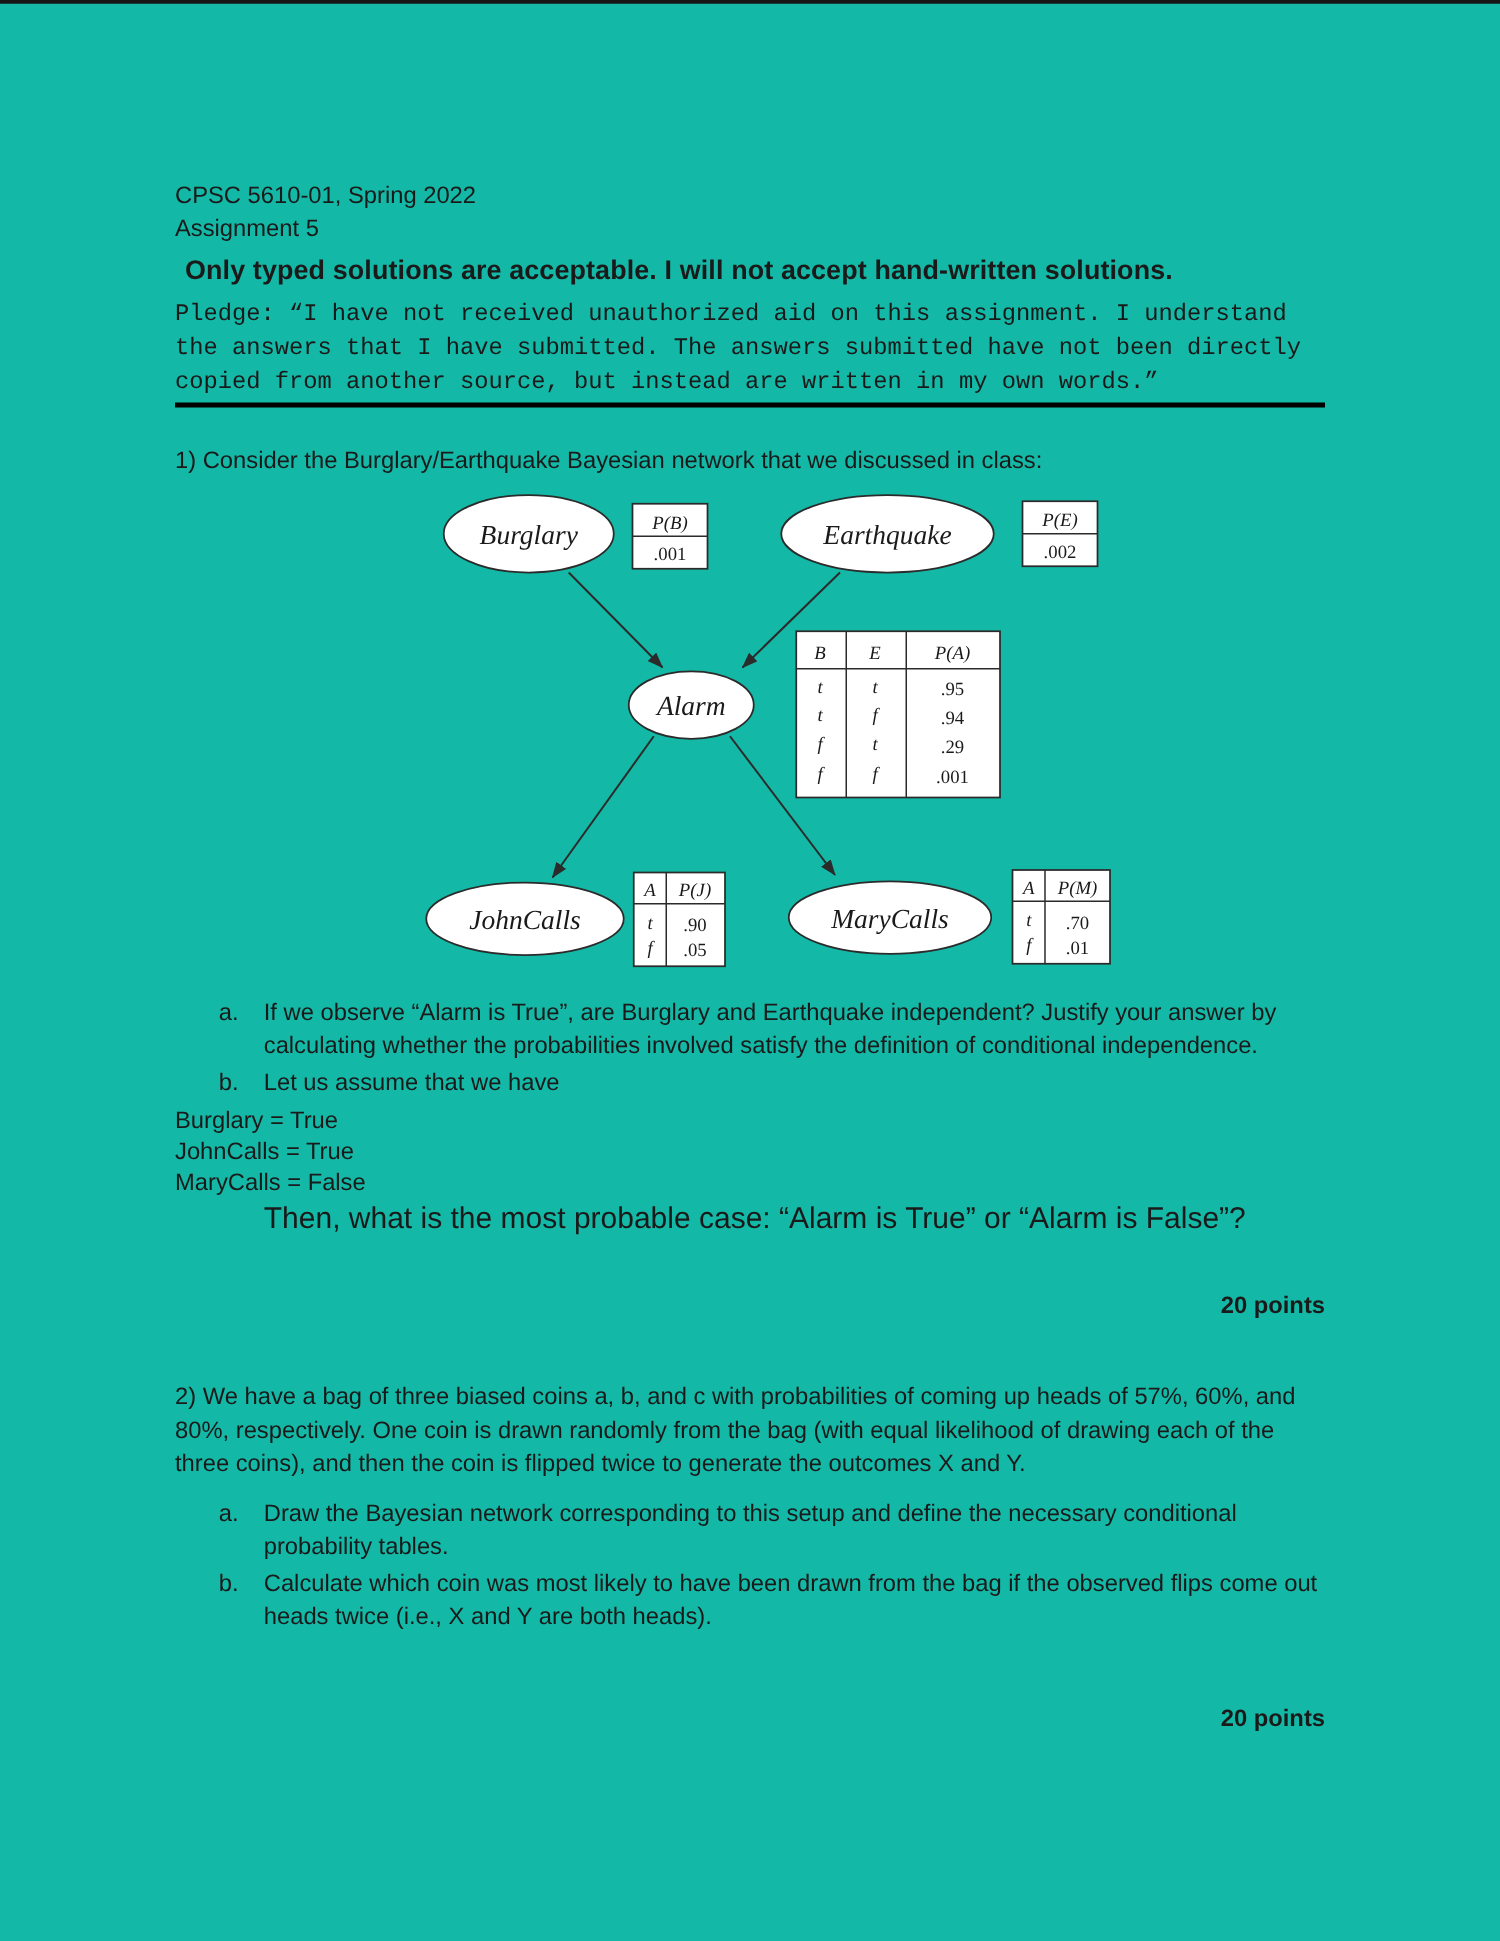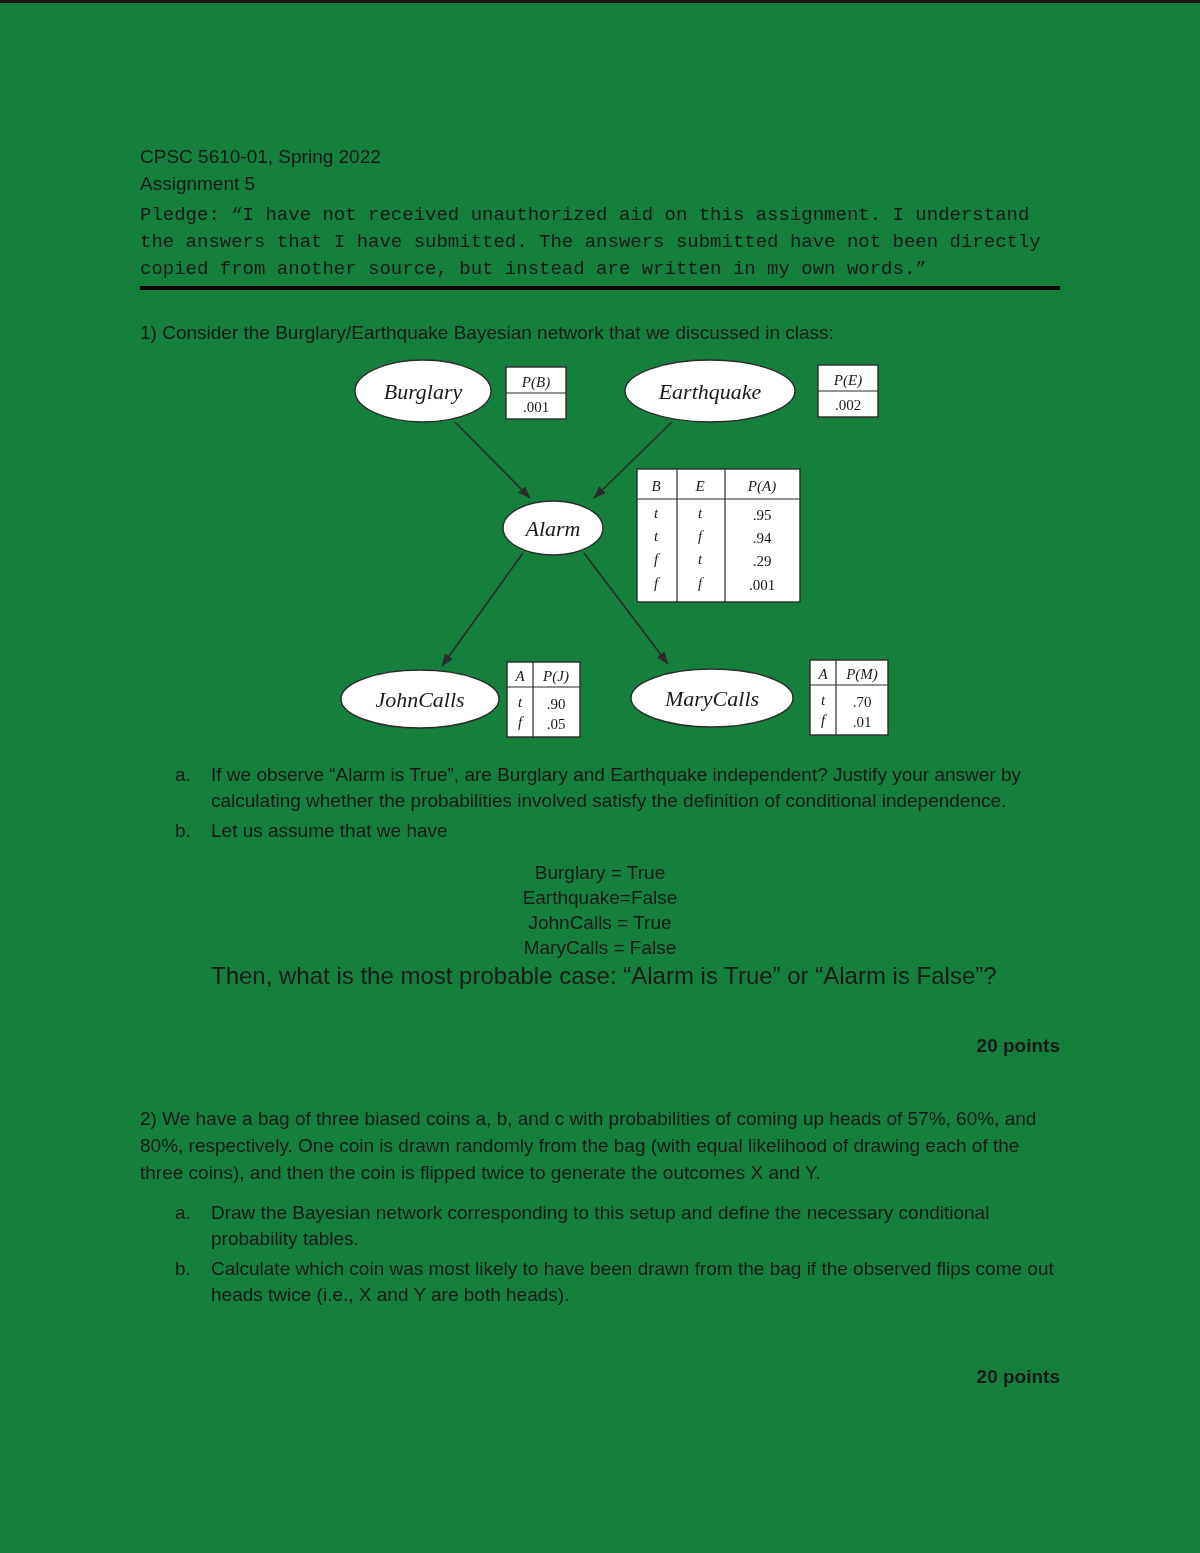--- a/index.html
+++ b/index.html
@@ -1,21 +1,21 @@
 <!DOCTYPE html>
 <html><head>
 <meta charset="utf-8">
 <style>
   html,body{margin:0;padding:0;background:#e8e8e8;}
   .page{
     position:relative;
     width:1200px;
     height:1553px;
     margin:0 auto;
-    background:#15803d;
+    background:#14b8a6;
     font-family:"Liberation Sans", sans-serif;
     color:#1a1a1a;
     overflow:hidden;
   }
   .top-edge{height:3px;background:#161616;width:100%;}
   .content{padding:140px 140px 0 140px;}
   p{margin:0;}
   .meta-line{font-size:19px;line-height:27px;}
   .notice{font-size:21.5px;font-weight:bold;line-height:33px;padding-left:8px;letter-spacing:.1px;}
   .notice-wrap{margin-top:3px;}
@@ -28,38 +28,39 @@
   .net-line{stroke:#2b2b2b;stroke-width:1.2;}
   .edge{stroke:#2b2b2b;stroke-width:1.6;}
   .node-label{font-family:"Liberation Serif", serif;font-style:italic;font-size:22px;fill:#1a1a1a;text-anchor:middle;}
   .tbl-head{font-family:"Liberation Serif", serif;font-style:italic;font-size:15px;fill:#1a1a1a;text-anchor:middle;}
   .tbl-cell{font-family:"Liberation Serif", serif;font-style:italic;font-size:15px;fill:#1a1a1a;text-anchor:middle;}
   .tbl-val{font-family:"Liberation Serif", serif;font-size:15px;fill:#1a1a1a;text-anchor:middle;}
   .list{margin-top:14px;}
   .list-item{display:flex;margin-left:35px;font-size:19px;line-height:26px;margin-top:4px;}
   .list-label{width:36px;flex:none;}
   .list-text{flex:1;}
-  .assumptions{text-align:center;font-size:19px;line-height:25px;margin-top:16px;}
+  .assumptions{font-size:19px;line-height:25px;margin-top:4px;}
   .assumptions p{margin:0;}
   .q-question{font-size:24px;line-height:26px;margin-left:71px;margin-top:3px;}
   .points{font-size:19px;font-weight:bold;text-align:right;margin-top:46px;}
   .points-2{font-size:19px;font-weight:bold;text-align:right;margin-top:58px;}
   .q2-intro{font-size:19px;line-height:27px;margin-top:48px;}
 </style>
 </head>
 <body>
 
 <div class="page">
   <div class="top-edge"></div>
   <div class="content">
 
     <p class="meta-line">CPSC 5610-01, Spring 2022</p>
     <p class="meta-line">Assignment 5</p>
 
     <div class="notice-wrap">
+      <p class="notice">Only typed solutions are acceptable. I will not accept hand-written solutions.</p>
     </div>
 
     <p class="pledge">Pledge: “I have not received unauthorized aid on this assignment. I understand the answers that I have submitted. The answers submitted have not been directly copied from another source, but instead are written in my own words.”</p>
 
     <div class="rule"></div>
 
     <p class="q-intro">1) Consider the Burglary/Earthquake Bayesian network that we discussed in class:</p>
 
     <div class="diagram">
       <svg width="560" height="398" viewBox="0 0 560 398" xmlns="http://www.w3.org/2000/svg">
@@ -161,21 +162,20 @@
         <span class="list-text">If we observe “Alarm is True”, are Burglary and Earthquake independent? Justify your answer by calculating whether the probabilities involved satisfy the definition of conditional independence.</span>
       </div>
       <div class="list-item">
         <span class="list-label">b.</span>
         <span class="list-text">Let us assume that we have</span>
       </div>
     </div>
 
     <div class="assumptions">
       <p>Burglary = True</p>
-      <p>Earthquake=False</p>
       <p>JohnCalls = True</p>
       <p>MaryCalls = False</p>
     </div>
 
     <p class="q-question">Then, what is the most probable case: “Alarm is True” or “Alarm is False”?</p>
 
     <p class="points">20 points</p>
 
     <p class="q2-intro">2) We have a bag of three biased coins a, b, and c with probabilities of coming up heads of 57%, 60%, and 80%, respectively. One coin is drawn randomly from the bag (with equal likelihood of drawing each of the three coins), and then the coin is flipped twice to generate the outcomes X and Y.</p>
 

